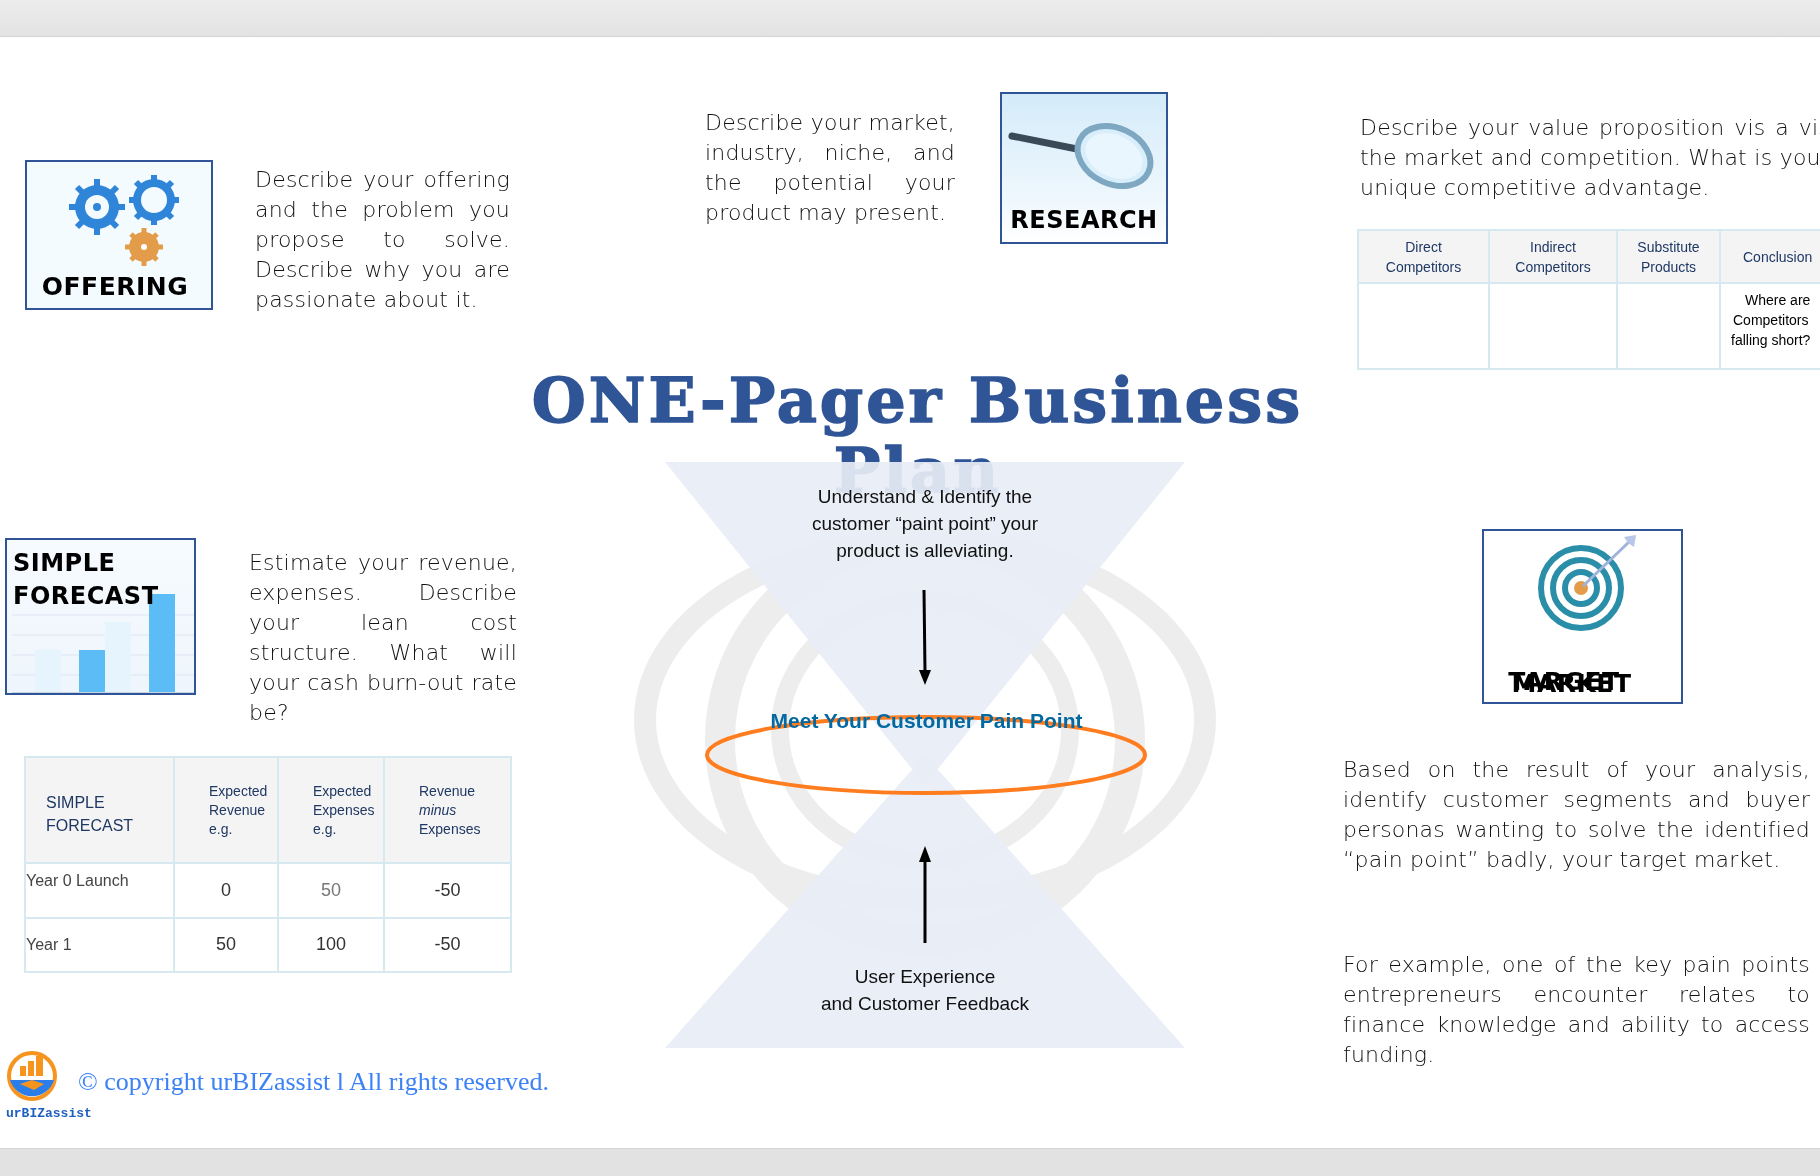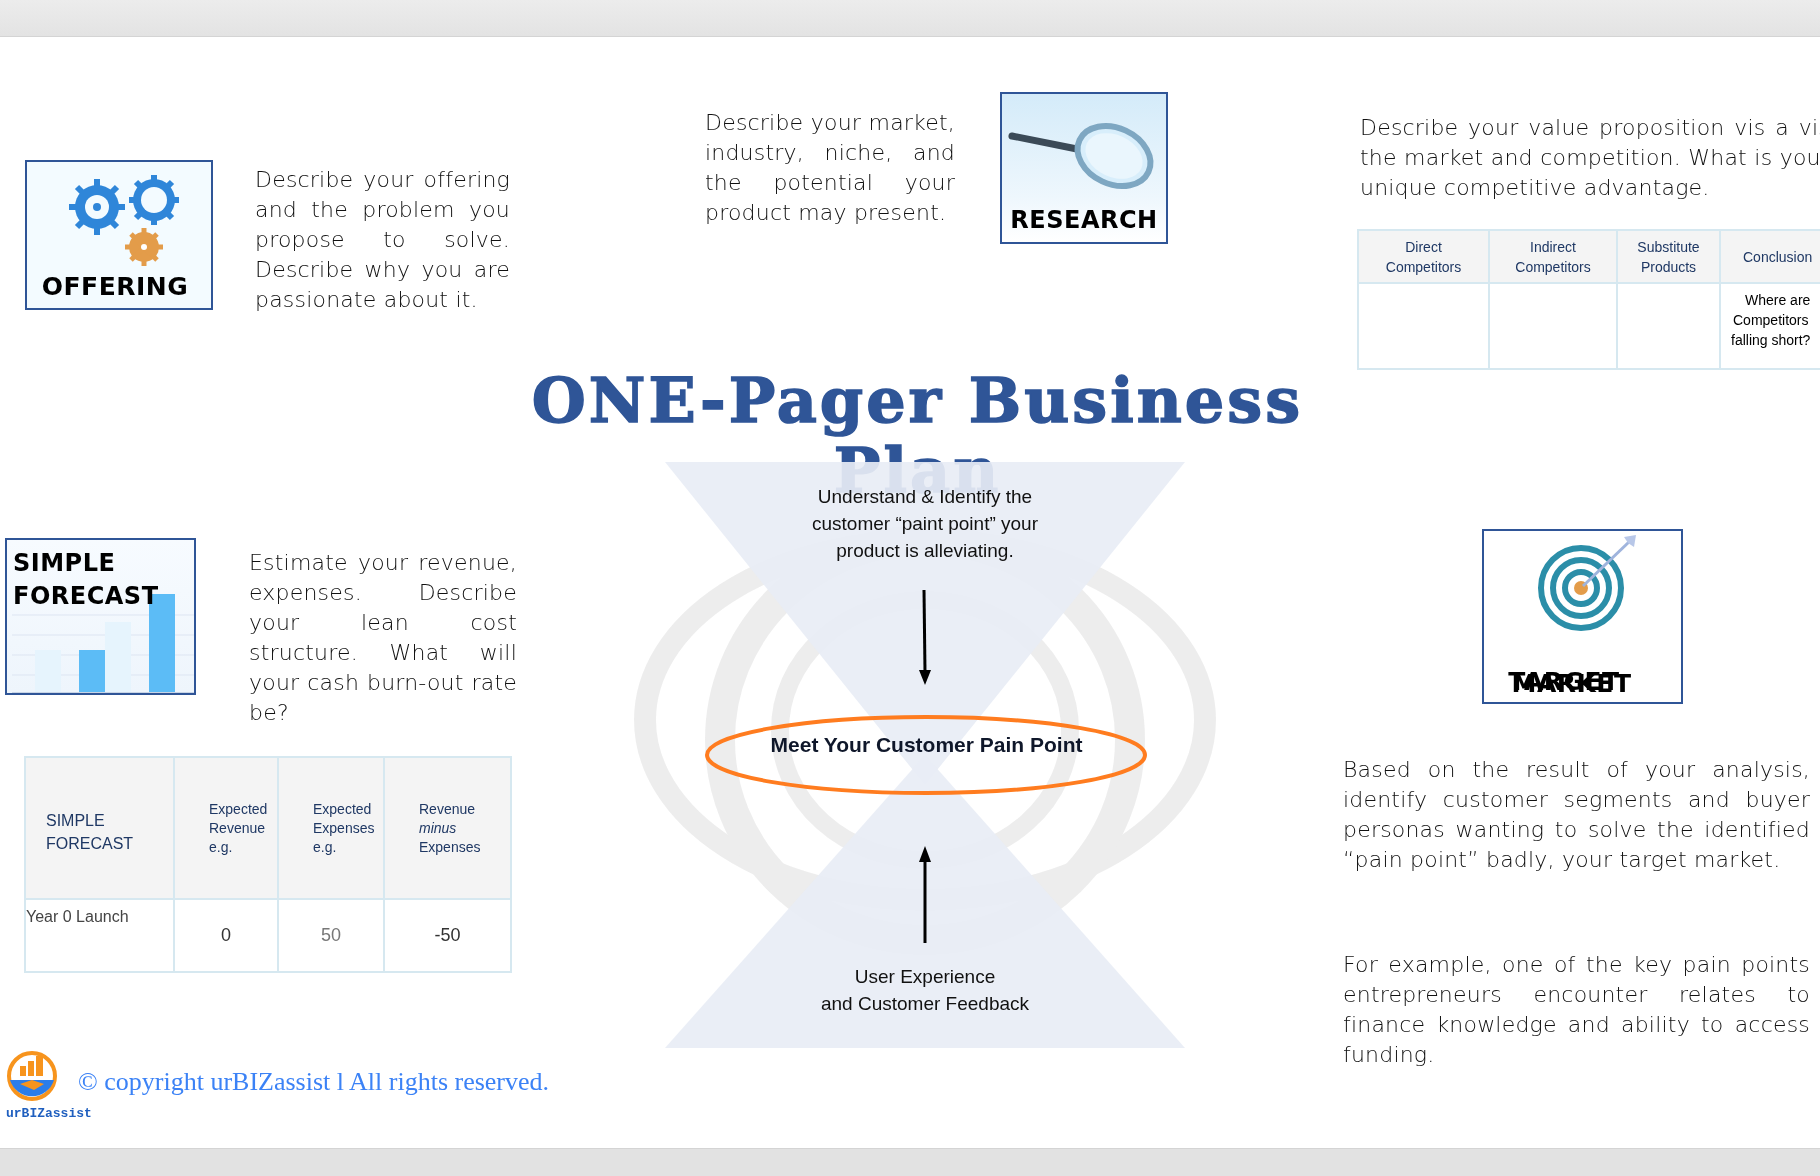--- a/index.html
+++ b/index.html
@@ -20,21 +20,21 @@
   table.grid td, table.grid th { border: 2px solid #d6e8f0; }
   table.comp th { background: #f4f4f4; color: #1f3864; font-weight: normal; font-size: 14px; line-height: 20px; text-align: center; }
   table.comp td { font-size: 14px; line-height: 20px; text-align: center; vertical-align: top; padding-top: 6px; color: #000; }
 
   table.fc th { background: #f4f4f4; color: #1f3864; font-weight: normal; font-size: 14px; line-height: 19px; text-align: left; padding-left: 34px; }
   table.fc th.first { font-size: 16px; line-height: 23px; padding-left: 20px; }
   table.fc td { font-size: 18px; color: #333; text-align: center; }
   table.fc td.rowlabel { text-align: left; font-size: 16px; color: #444; }
 
   .diagram-text { position: absolute; font-family: "Liberation Sans", sans-serif; font-size: 19px; line-height: 27px; text-align: center; color: #111; }
-  .pain-label { position: absolute; left: 705px; top: 733px; width: 443px; text-align: center; font-family: "Liberation Sans", sans-serif; font-weight: bold; font-size: 21px; color: #0f172a; }
+  .pain-label { position: absolute; left: 705px; top: 709px; width: 443px; text-align: center; font-family: "Liberation Sans", sans-serif; font-weight: bold; font-size: 21px; color: #0369a1; }
 
   .copyright { position: absolute; left: 78px; top: 1067px; font-family: Liberation Serif, serif; font-size: 26px; color: #3b82f6; }
 </style>
 </head>
 <body>
 
 <div class="band-top"></div>
 
 <div class="icon-box" style="left:25px;top:160px;width:188px;height:150px;background:#f3fbff;">
   <svg width="188" height="150" style="position:absolute;left:0;top:0;">
@@ -157,20 +157,26 @@
     <th style="width:104px;"><span>Expected</span><br><span>Revenue</span><br><span>e.g.</span></th>
     <th style="width:106px;"><span>Expected</span><br><span>Expenses</span><br><span>e.g.</span></th>
     <th><span>Revenue</span><br><i>minus</i><br><span>Expenses</span></th>
   </tr>
   <tr style="height:44px;">
     <td class="rowlabel" style="vertical-align:top;padding-top:8px;">Year 0 Launch</td>
     <td>0</td>
     <td style="color:#777;">50</td>
     <td>-50</td>
   </tr>
+  <tr style="height:44px;">
+    <td class="rowlabel">Year 1</td>
+    <td>50</td>
+    <td>100</td>
+    <td>-50</td>
+  </tr>
 </tbody>
   </table>
 
 <div class="icon-box" style="left:1482px;top:529px;width:201px;height:175px;">
   <svg width="201" height="110" style="position:absolute;left:0;top:0;">
     <g fill="none" stroke="#2b8ea8" stroke-width="6">
       <circle cx="97" cy="57" r="40"></circle>
       <circle cx="97" cy="57" r="28"></circle>
       <circle cx="97" cy="57" r="16"></circle>
     </g>

